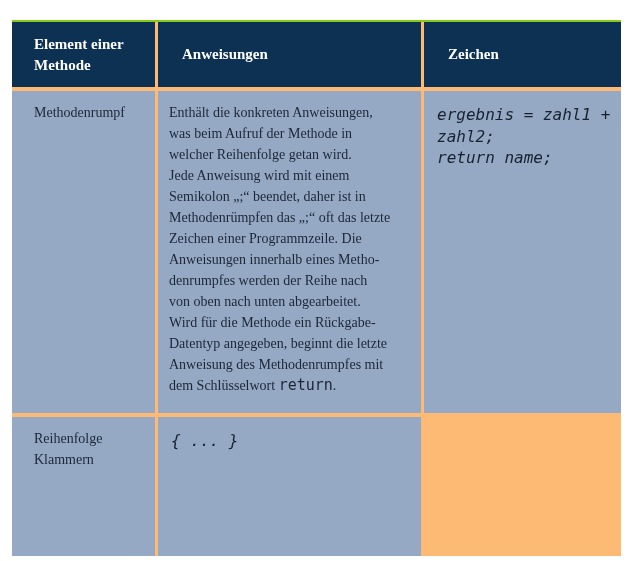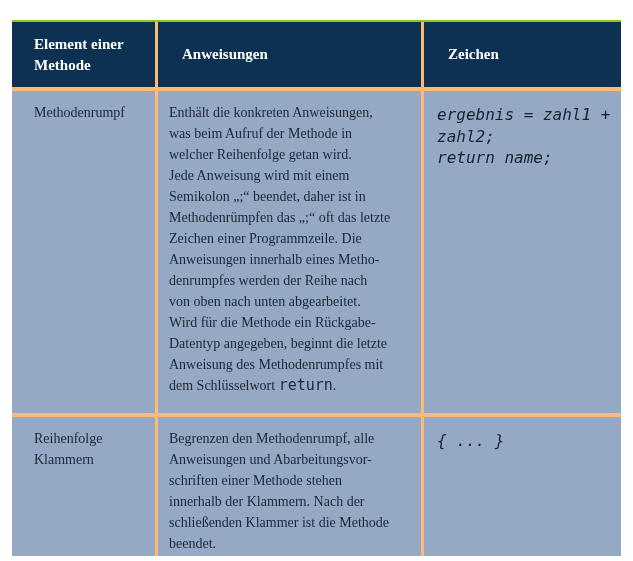--- a/index.html
+++ b/index.html
@@ -105,22 +105,16 @@
 Wird für die Methode ein Rückgabe-
 Datentyp angegeben, beginnt die letzte
 Anweisung des Methodenrumpfes mit
 dem Schlüsselwort </span><span class="kw">return</span><span>.</span></div>
     <div class="cell td col-code">ergebnis = zahl1 +
 zahl2;
 return name;</div>
 
     <div class="cell td col-el">Reihenfolge
 Klammern</div>
-    <div class="cell td col-desc"><span>Begrenzen den Methodenrumpf, alle
-Anweisungen und Abarbeitungsvor-
-schriften einer Methode stehen
-innerhalb der Klammern. Nach der
-schließenden Klammer ist die Methode
-beendet.</span></div>
     <div class="cell td col-code">{ ... }</div>
 
   </div>
 </div>
 
 </body></html>

